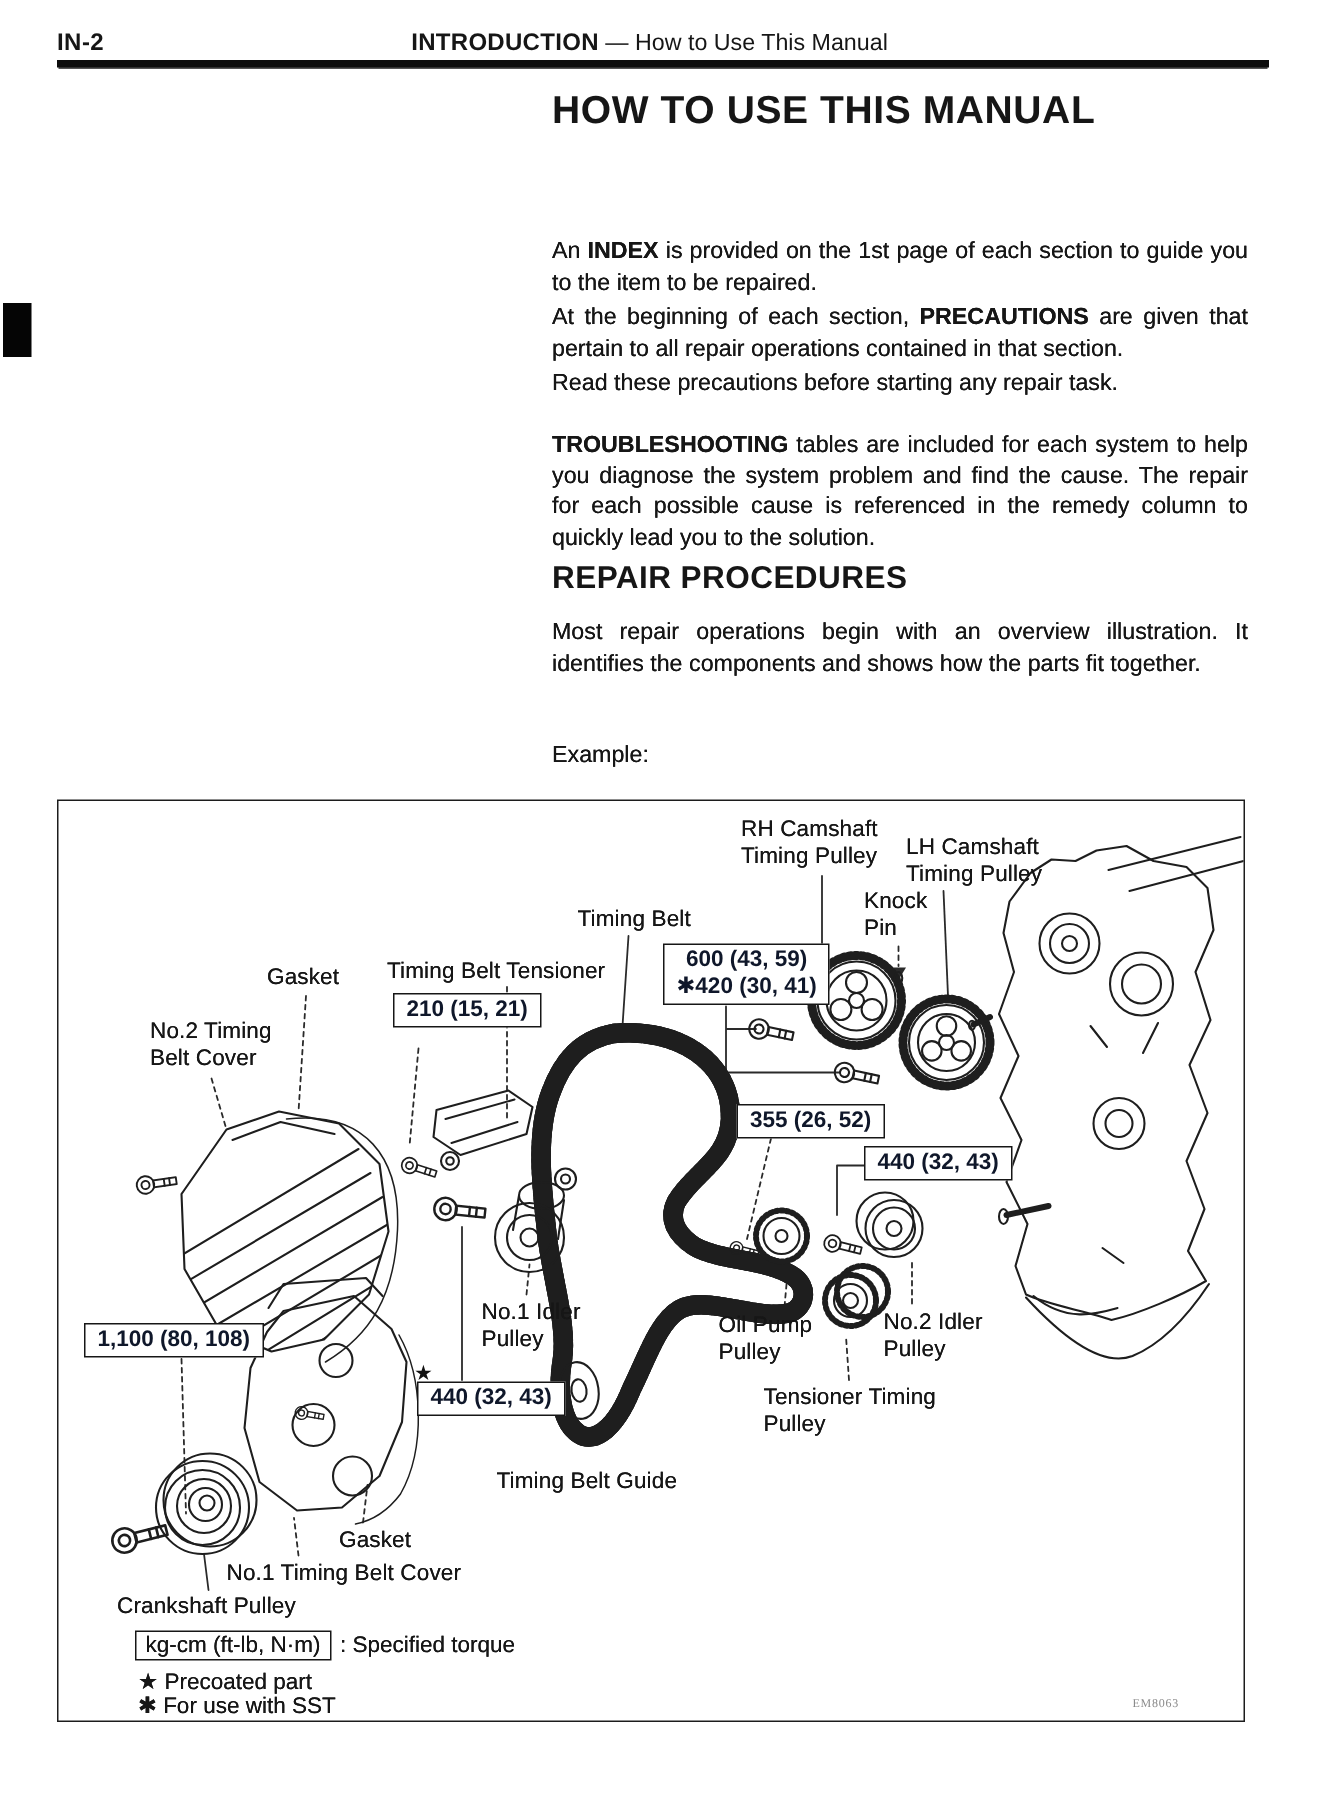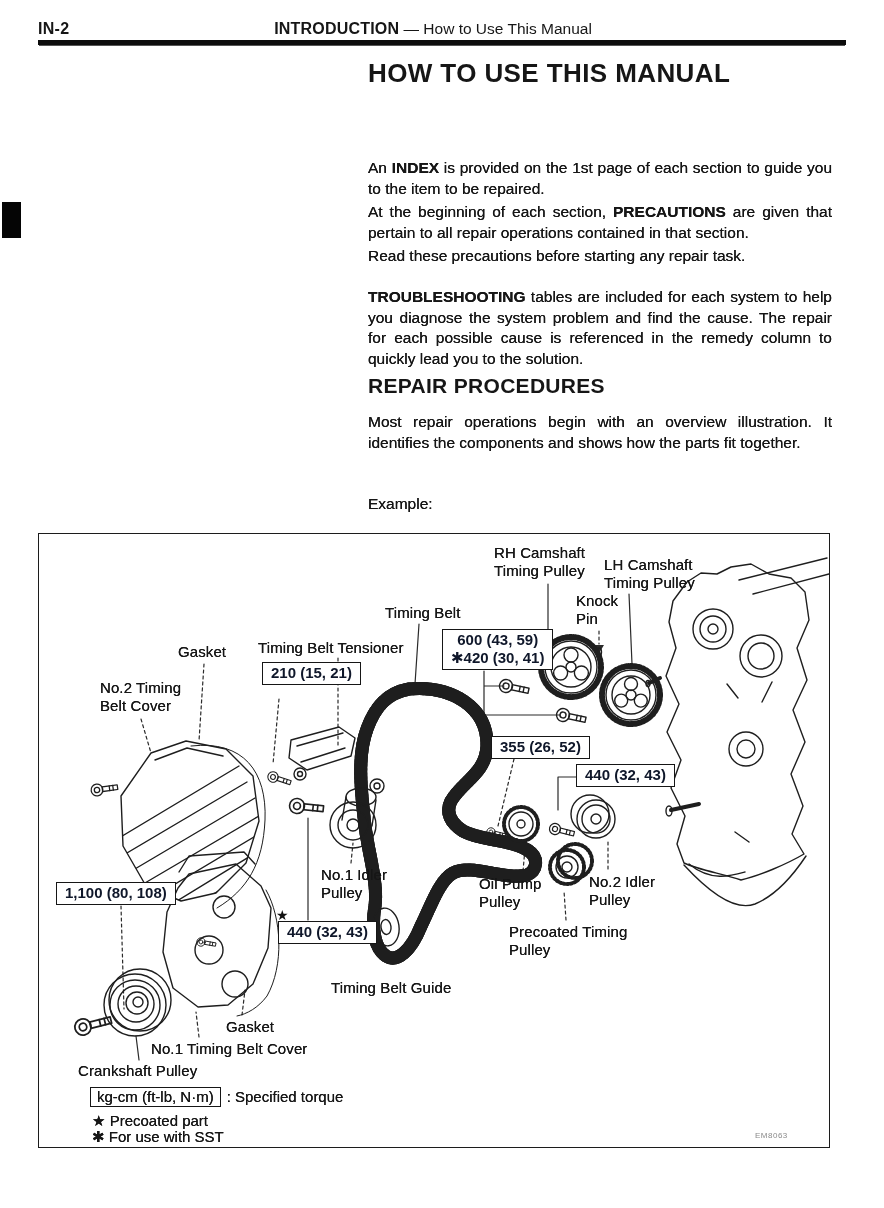--- a/index.html
+++ b/index.html
@@ -22,21 +22,21 @@
   .fig{position:absolute;left:38px;top:533px;width:790px;height:613px;border:1.6px solid #1c1c1c;background:#fff;}
   .fig svg{position:absolute;left:0;top:0;}
   .dlabel{position:absolute;font-size:15px;line-height:17.5px;white-space:pre-line;color:#161616;
           text-shadow:0 0 .4px #161616;letter-spacing:.1px;}
   .tbox{position:absolute;border:1.6px solid #161616;background:#fff;padding:1px 8px 2px;
         font-size:15px;font-weight:bold;text-align:center;color:#0f172a;line-height:18px;white-space:nowrap;}
   .tbox span{display:block;}
   .starmark{position:absolute;font-size:14px;color:#111;}
   .legend-row{position:absolute;font-size:15px;color:#161616;text-shadow:0 0 .4px #161616;white-space:nowrap;padding-left:44px;}
   .unitbox{display:inline-block;border:1.4px solid #161616;padding:0 6px 1px;margin-right:6px;}
-  .figcode{position:absolute;font-size:8px;color:#8a8a8a;letter-spacing:.5px;}
+  .figcode{position:absolute;font-size:8px;color:#8a8a8a;letter-spacing:.5px;font-family:Liberation Serif, serif;}
 </style>
 </head>
 <body>
 
 <div class="page">
 
   <div class="pageno">IN-2</div>
   <div class="runhead">
     <b>INTRODUCTION</b>
     <span>—</span>
@@ -256,21 +256,21 @@
     <div class="dlabel" style="left:139px;top:109px;">Gasket</div>
     <div class="dlabel" style="left:219px;top:105px;">Timing Belt Tensioner</div>
     <div class="dlabel" style="left:61px;top:145px;">No.2 Timing
 Belt Cover</div>
     <div class="dlabel" style="left:282px;top:332px;">No.1 Idler
 Pulley</div>
     <div class="dlabel" style="left:440px;top:341px;">Oil Pump
 Pulley</div>
     <div class="dlabel" style="left:550px;top:339px;">No.2 Idler
 Pulley</div>
-    <div class="dlabel" style="left:470px;top:389px;">Precoated Timing
+    <div class="dlabel" style="left:470px;top:389px;">Tensioner Timing
 Pulley</div>
     <div class="dlabel" style="left:292px;top:445px;">Timing Belt Guide</div>
     <div class="dlabel" style="left:187px;top:484px;">Gasket</div>
     <div class="dlabel" style="left:112px;top:506px;">No.1 Timing Belt Cover</div>
     <div class="dlabel" style="left:39px;top:528px;">Crankshaft Pulley</div>
 
     <div class="tbox" style="left:195px;top:128px;margin-left:28px;">210 (15, 21)</div>
     <div class="tbox" style="left:403px;top:95px;">
       <span>600 (43, 59)</span>
       <span>✱420 (30, 41)</span>

